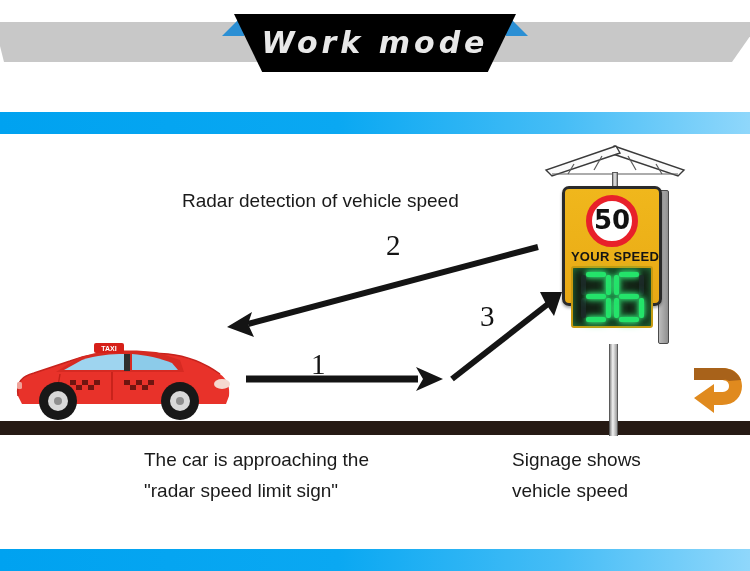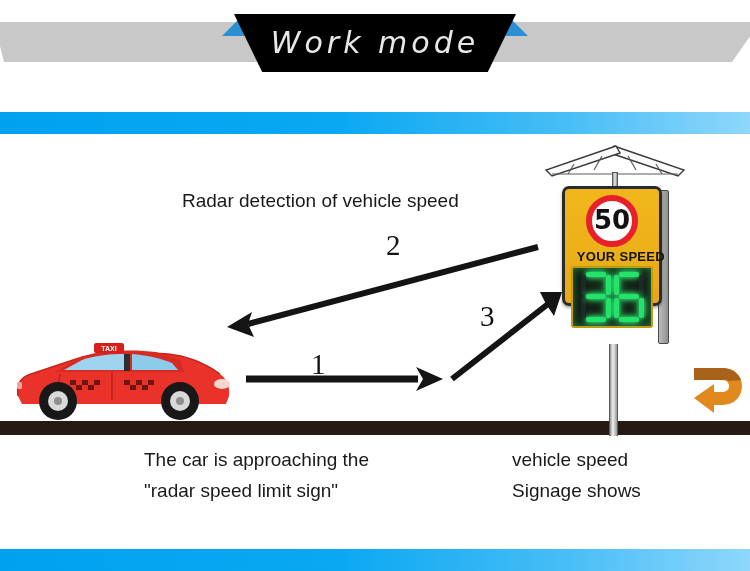--- a/index.html
+++ b/index.html
@@ -30,21 +30,21 @@
   #title-plate{
     position:absolute;left:234px;top:14px;width:282px;height:58px;
     background:#000000;
     clip-path:polygon(0 0, 100% 0, 90% 100%, 10% 100%);
     display:flex;align-items:center;justify-content:center;
     z-index:3;
   }
   #title-text{
     color:#e8e8e8;
     font-style:italic;
-    font-weight:normal;
+    font-weight:bold;
     font-size:30px;
     letter-spacing:4px;
     font-family:"DejaVu Sans", sans-serif;
     white-space:nowrap;
     transform:translateY(-1px);
   }
   .tri{
     position:absolute;top:14px;width:22px;height:22px;z-index:2;
     background:#2b8fd4;
   }
@@ -120,21 +120,21 @@
     background:#ffffff;border:6px solid #e8202a;
     box-sizing:border-box;
     display:flex;align-items:center;justify-content:center;
   }
   #limit-number{
     color:#111111;font-weight:bold;font-size:26px;line-height:1;
     font-family:"DejaVu Sans", sans-serif;
     transform:translateY(-1px);
   }
   #your-speed{
-    position:absolute;left:0;top:60px;width:100px;text-align:right;
+    position:absolute;left:0;top:60px;width:100px;text-align:center;
     color:#141414;font-weight:bold;font-size:13px;letter-spacing:.3px;
     font-family:"Liberation Sans", sans-serif;
   }
   #led-box{
     position:absolute;left:6px;top:77px;width:82px;height:62px;
     background:#131b13;
     border:2px solid #c79a10;
     border-radius:3px;box-sizing:border-box;
     display:flex;align-items:center;justify-content:center;gap:3px;
     box-shadow:0 0 9px rgba(60,255,120,.45) inset;
@@ -303,19 +303,19 @@
     <path d="M6 8 L34 8 C48 8 54 17 54 26 C54 36 47 45 34 45 L26 45 L26 53 L6 38 L26 24 L26 32 L33 32
              C38 32 41 30 41 26 C41 22 38 20 33 20 L6 20 Z" fill="#e08a1e"></path>
     <path d="M6 8 L34 8 C44 8 50 13 53 20 L41 21 C38 19 36 20 33 20 L6 20 Z" fill="#a8621a"></path>
   </svg>
 
   <div class="cap" id="cap-left">
     <span class="ln">The car is approaching the</span>
     <span class="ln">"radar speed limit sign"</span>
   </div>
   <div class="cap" id="cap-right">
+    <span class="ln">Signage shows</span>
     <span class="ln">vehicle speed</span>
-    <span class="ln">Signage shows</span>
   </div>
 
 </div>
 
 <div class="blue-bar" id="blue-bottom"></div>
 
 </body></html>

